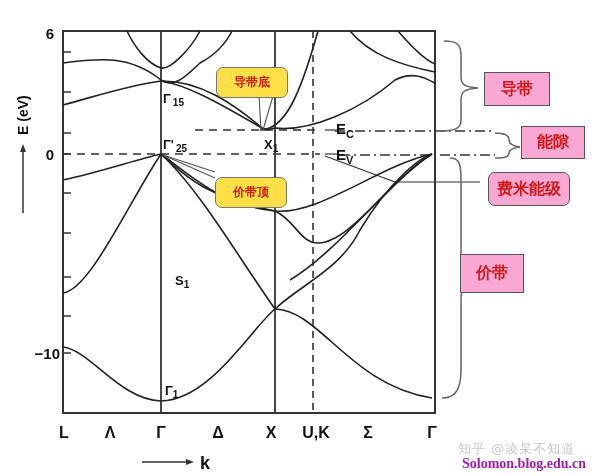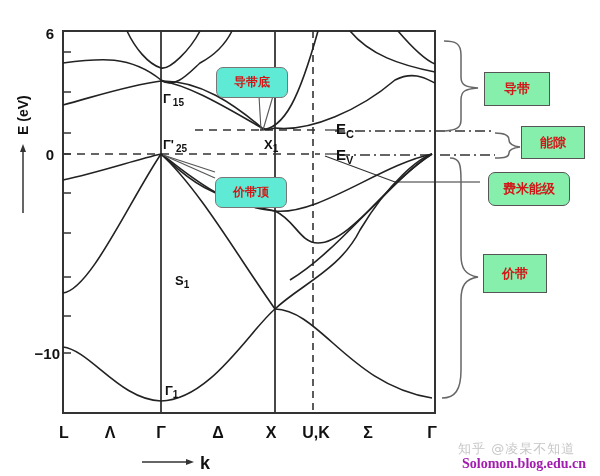--- a/index.html
+++ b/index.html
@@ -1,20 +1,20 @@
 <!DOCTYPE html>
 <html><head>
 <meta charset="utf-8">
 <style>
   html, body { margin: 0; padding: 0; background: #ffffff; }
   body { width: 600px; height: 476px; position: relative; overflow: hidden; font-family: "Liberation Sans", sans-serif; }
   svg { position: absolute; left: 0; top: 0; }
   .axis-text { font-family: "Liberation Sans", sans-serif; font-weight: bold; fill: #111; }
-  .cn-box { position: absolute; border: 1.5px solid #555; background: #86efac; color: #d01818; font-weight: bold; font-family: "DejaVu Sans", sans-serif; display: flex; align-items: center; justify-content: center; font-size: 13px; }
-  .cn-callout { position: absolute; border: 1.2px solid #777; border-radius: 7px; background: #5eead4; color: #d01818; font-weight: bold; font-family: "DejaVu Sans", sans-serif; display: flex; align-items: center; justify-content: center; font-size: 12px; }
+  .cn-box { position: absolute; border: 1.5px solid #555; background: #f9a8d4; color: #d01818; font-weight: bold; font-family: "DejaVu Sans", sans-serif; display: flex; align-items: center; justify-content: center; font-size: 16px; }
+  .cn-callout { position: absolute; border: 1.2px solid #777; border-radius: 7px; background: #fde047; color: #d01818; font-weight: bold; font-family: "DejaVu Sans", sans-serif; display: flex; align-items: center; justify-content: center; font-size: 12px; }
   .watermark-zh { position: absolute; left: 458px; top: 440px; font-size: 13px; color: #c7c7c7; font-family: "DejaVu Sans", sans-serif; letter-spacing: 1px; }
   .watermark-en { position: absolute; left: 462px; top: 456px; font-size: 14px; color: #a21caf; font-weight: bold; font-family: "Liberation Serif", serif; }
 </style>
 </head>
 <body>
 
 <svg width="600" height="476" viewBox="0 0 600 476">
 
   <rect x="63" y="31" width="372" height="382" fill="none" stroke="#333" stroke-width="2"></rect>
 
@@ -120,16 +120,16 @@
     <path d="M450,158 C460,158 461,165 461,180 L461,255 C461,268 465,275 478,277 C465,279 461,286 461,300 L461,370 C461,390 455,398 442,398"></path>
   </g>
 </svg>
 
 <div class="cn-callout" style="left:216px; top:67px; width:70px; height:29px;">导带底</div>
 <div class="cn-callout" style="left:215px; top:177px; width:70px; height:29px;">价带顶</div>
 
 <div class="cn-box" style="left:484px; top:72px; width:64px; height:32px;">导带</div>
 <div class="cn-box" style="left:521px; top:126px; width:62px; height:31px;">能隙</div>
 <div class="cn-box" style="left:488px; top:172px; width:80px; height:32px;border-radius:7px;">费米能级</div>
-<div class="cn-box" style="left:483px; top:254px; width:62px; height:37px;">价带</div>
+<div class="cn-box" style="left:460px; top:254px; width:62px; height:37px;">价带</div>
 
 <div class="watermark-zh">知乎 @凌杲不知道</div>
 <div class="watermark-en">Solomon.blog.edu.cn</div>
 
 </body></html>

